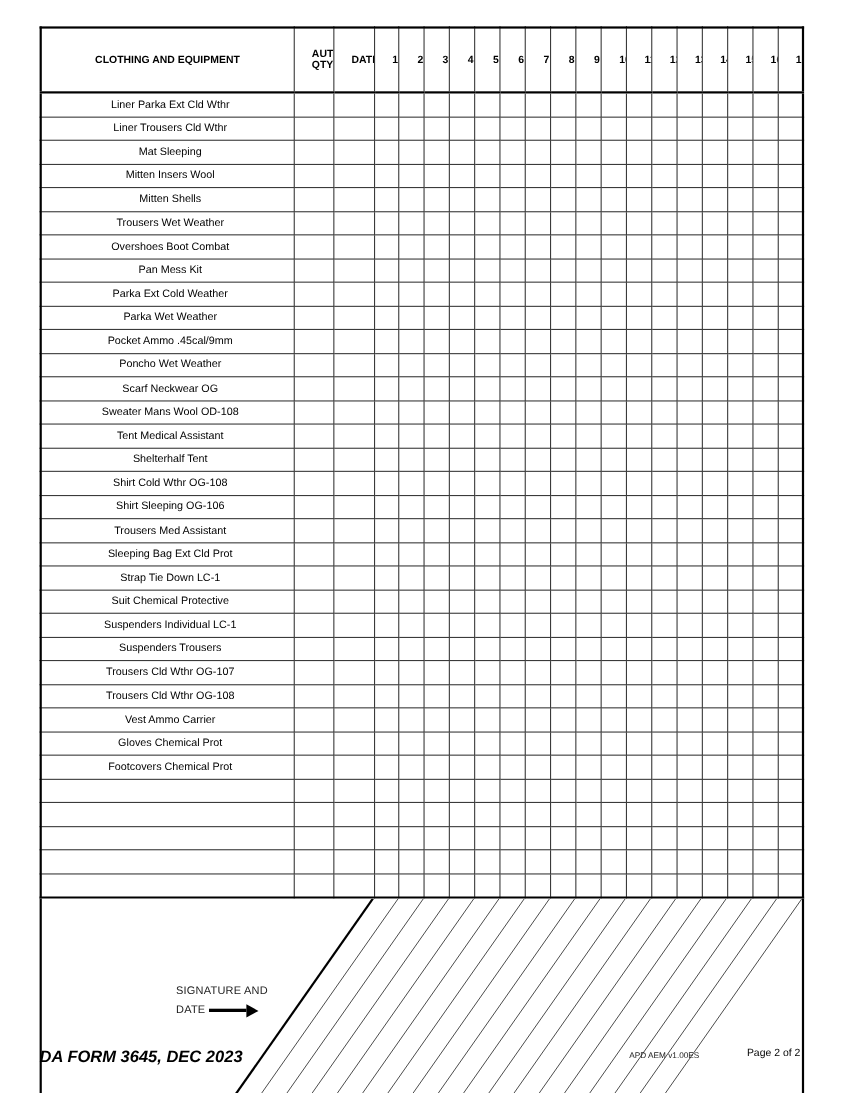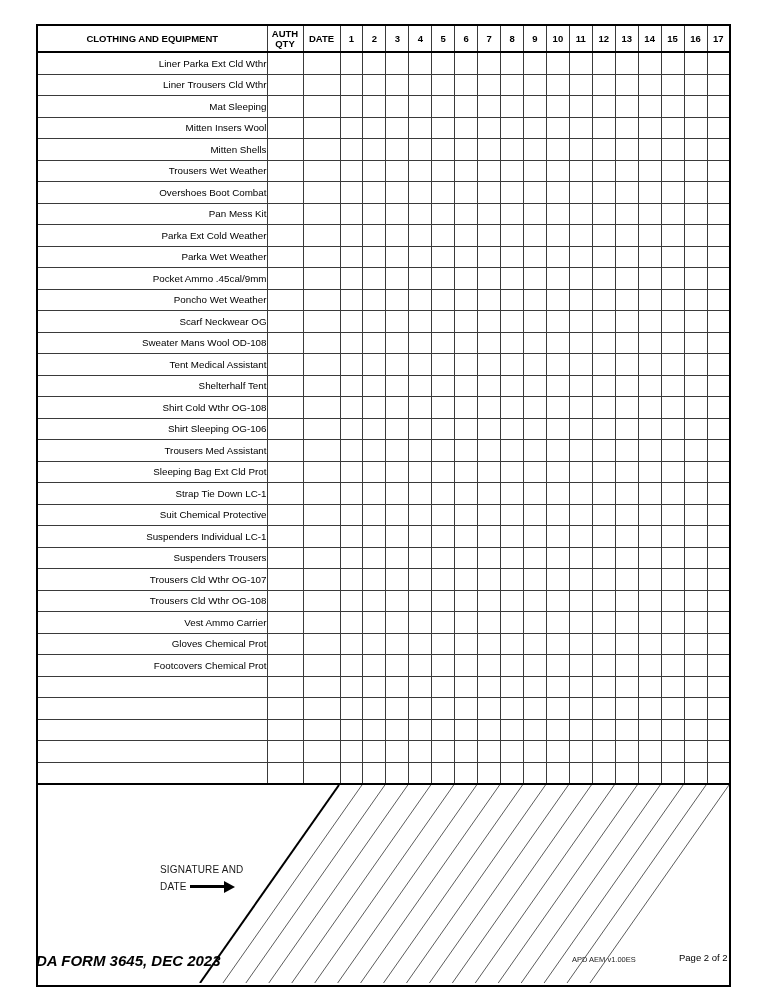--- a/index.html
+++ b/index.html
@@ -15,26 +15,26 @@
     border-collapse:collapse;table-layout:fixed;width:695px;
     border:2px solid #000;
   }
   .ce-table th,.ce-table td{
     border:1px solid #3a3a3a;
     overflow:hidden;white-space:nowrap;
   }
   .ce-table thead th{
     border-bottom:2px solid #000;
     font-size:9.5px;font-weight:bold;text-align:center;vertical-align:middle;
-    height:25px;padding:0;line-height:1.05;
+    height:25px;padding:16px;line-height:1.05;
   }
   .ce-table tbody td{
     height:20.5px;font-size:9.8px;vertical-align:middle;padding:0;
   }
-  .ce-table tbody td.item-cell{padding-left:5px;text-align:right;}
+  .ce-table tbody td.item-cell{padding-left:5px;text-align:center;}
 
   .sig-box{
     position:relative;width:695px;height:202px;box-sizing:border-box;
     border:2px solid #000;border-top:none;background:#fff;
   }
   .sig-box svg{position:absolute;left:0;top:0;width:691px;height:198px;display:block;}
   .sig-label{
     position:absolute;left:122px;top:76px;
     font-size:10px;line-height:17px;letter-spacing:.2px;color:#1a1a1a;
   }

